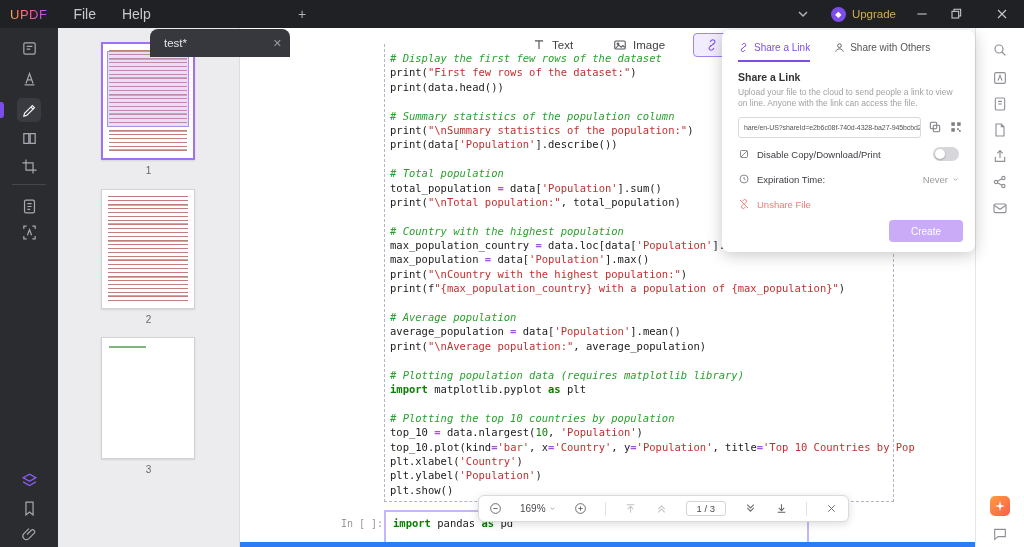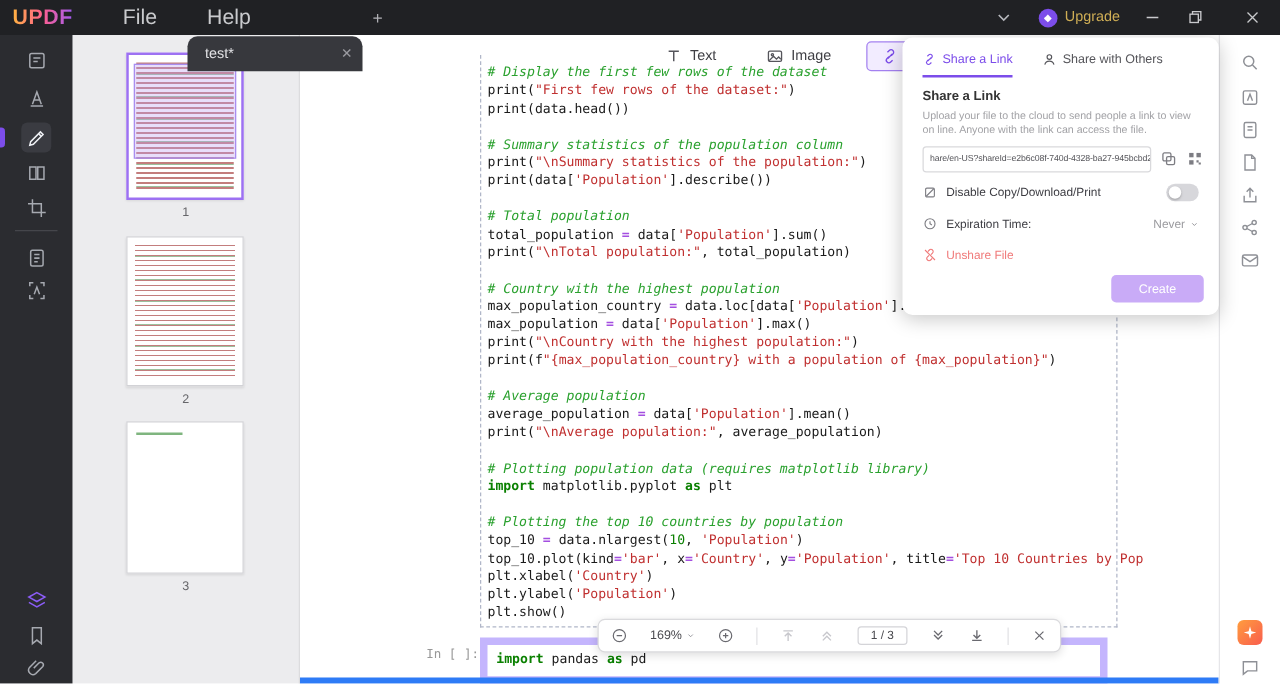--- a/index.html
+++ b/index.html
@@ -17,24 +17,24 @@
     --bluec:#2e7bf6;
     --gold:#cfae55;
   }
   *{box-sizing:border-box;margin:0;padding:0;}
   html,body{width:1024px;height:547px;overflow:hidden;}
   body{font-family:"Liberation Sans",sans-serif;}
   #app{position:relative;width:1024px;height:547px;background:#fff;overflow:hidden;}
 
   
   .titlebar{position:absolute;top:0;left:0;right:0;height:28px;background:var(--titlebar);display:flex;align-items:center;z-index:60;}
-  .logo{margin-left:10px;font-size:17px;font-weight:bold;letter-spacing:.5px;
+  .logo{margin-left:10px;font-size:13px;font-weight:normal;letter-spacing:.5px;
         background:linear-gradient(90deg,#ffb340,#ff5f8f,#a05cf0);
         -webkit-background-clip:text;background-clip:text;color:transparent;}
-  .menu{color:#c9cacd;font-size:17px;margin-left:40px;cursor:default;}
+  .menu{color:#c9cacd;font-size:14px;margin-left:26px;cursor:default;}
   .tab{position:absolute;left:150px;top:0;height:28px;width:140px;background:var(--tabbg);
        border-radius:8px 8px 0 0;display:flex;align-items:center;padding:0 8px 0 14px;margin-top:29px;}
   .tab-title{color:#e3e3e6;font-size:11.5px;flex:1;}
   .tab-close{color:#9a9aa0;font-size:11px;line-height:11px;}
   .newtab{position:absolute;left:298px;top:6px;color:#b0b0b5;font-size:14px;line-height:16px;}
   .titlebar-right{position:absolute;right:0;top:0;height:28px;display:flex;align-items:center;padding-right:14px;}
   .tb-ico{width:16px;height:16px;color:#b6b8bd;display:inline-flex;}
   .tb-ico svg{width:100%;height:100%;}
   .upgrade{display:flex;align-items:center;gap:6px;margin-left:20px;}
   .upgrade-badge{width:15px;height:15px;border-radius:50%;background:var(--accent);color:#fff;
@@ -72,21 +72,21 @@
   .code{position:absolute;left:390px;top:51px;z-index:6;font-family:"DejaVu Sans Mono",monospace;
         font-size:10.5px;line-height:14.4px;white-space:pre;color:#1a1a1a;}
   .code-line{height:14.4px;}
   .tok-c{color:var(--comment);font-style:italic;}
   .tok-s{color:var(--string);}
   .tok-k{color:var(--keyword);font-weight:bold;}
   .tok-o{color:var(--operator);font-weight:bold;}
   .tok-n{color:#0a8000;}
   .tok-p{color:#1a1a1a;}
   .cell2-prompt{position:absolute;left:341px;top:518px;font-family:"DejaVu Sans Mono",monospace;font-size:10px;color:#989898;z-index:6;}
-  .cell2{position:absolute;left:384px;top:510px;width:502px;height:37px;border:6px solid #c4b5fd;background:#fff;z-index:6;padding:5px 7px;}
+  .cell2{position:absolute;left:384px;top:510px;width:425px;height:37px;border:2px solid #c4b5fd;background:#fff;z-index:6;padding:5px 7px;}
   .cell2 .code-line{font-family:"DejaVu Sans Mono",monospace;font-size:10.5px;white-space:pre;}
   .bluebar{position:absolute;left:240px;right:49px;top:542px;height:5px;background:var(--bluec);z-index:8;}
 
   
   .fmt-toolbar{position:absolute;top:33px;left:520px;display:flex;gap:16px;z-index:20;align-items:center;}
   .fmt-btn{display:flex;align-items:center;gap:6px;padding:4px 11px;font-size:11.5px;color:#3f3f44;border-radius:4px;border:1px solid transparent;}
   .fmt-btn svg{width:14px;height:14px;color:#55555b;}
   .fmt-btn.active{background:#f2ecff;border-color:#a481f0;color:var(--accent);}
   .fmt-btn.active svg{color:var(--accent);}
 

